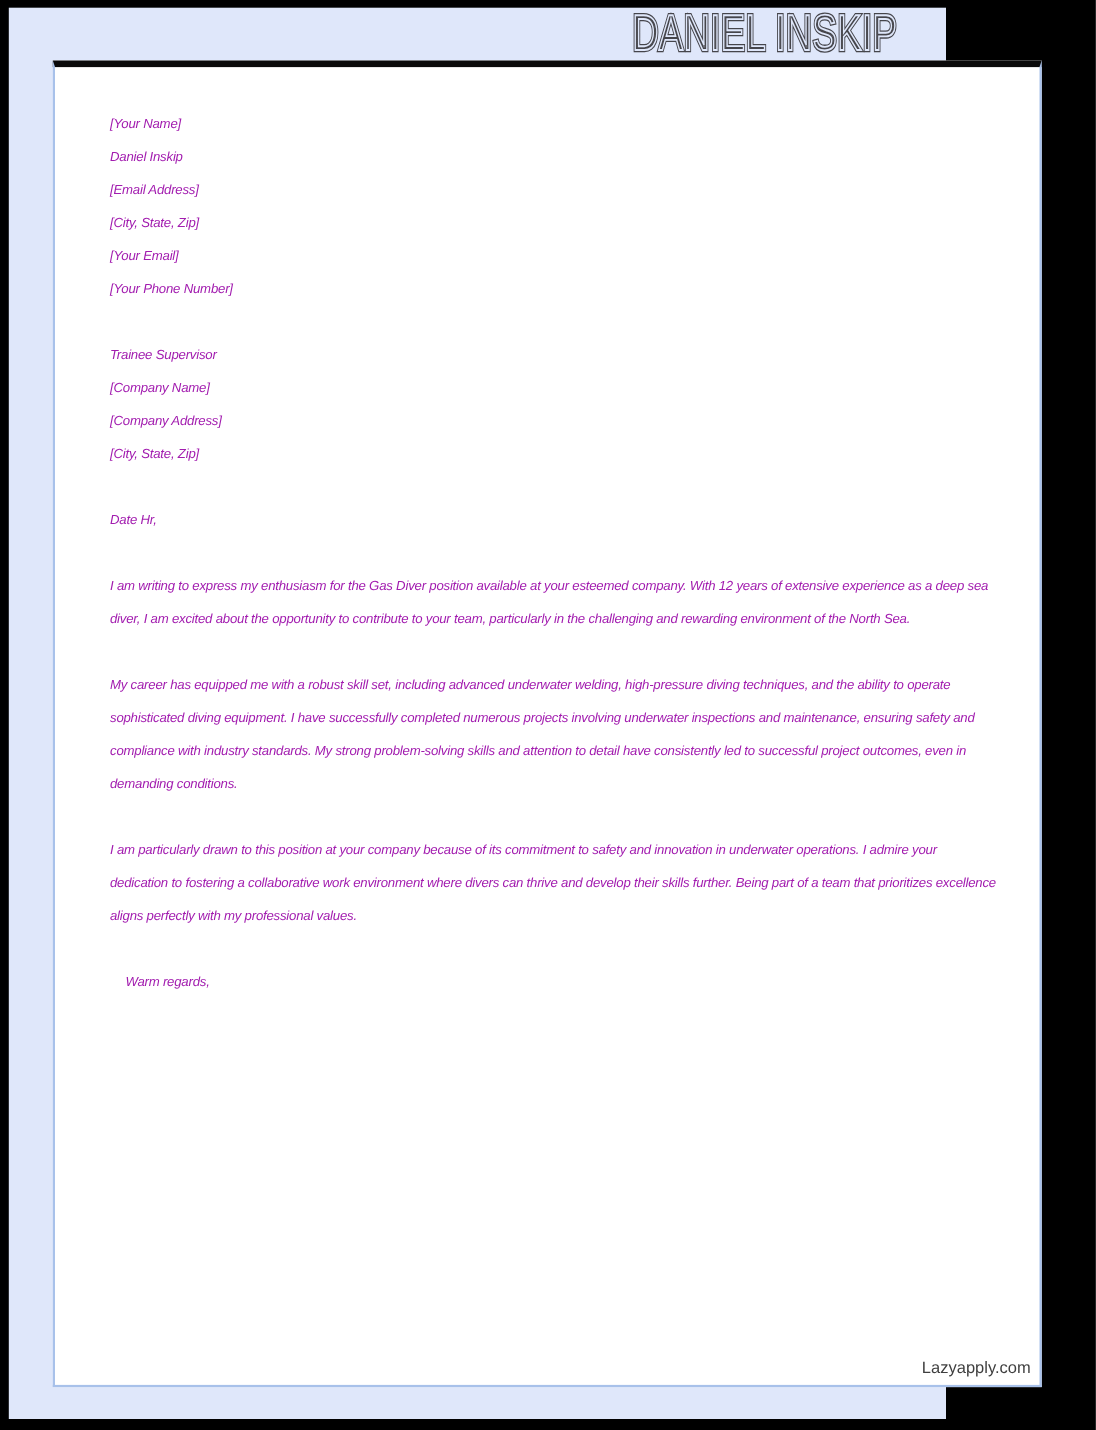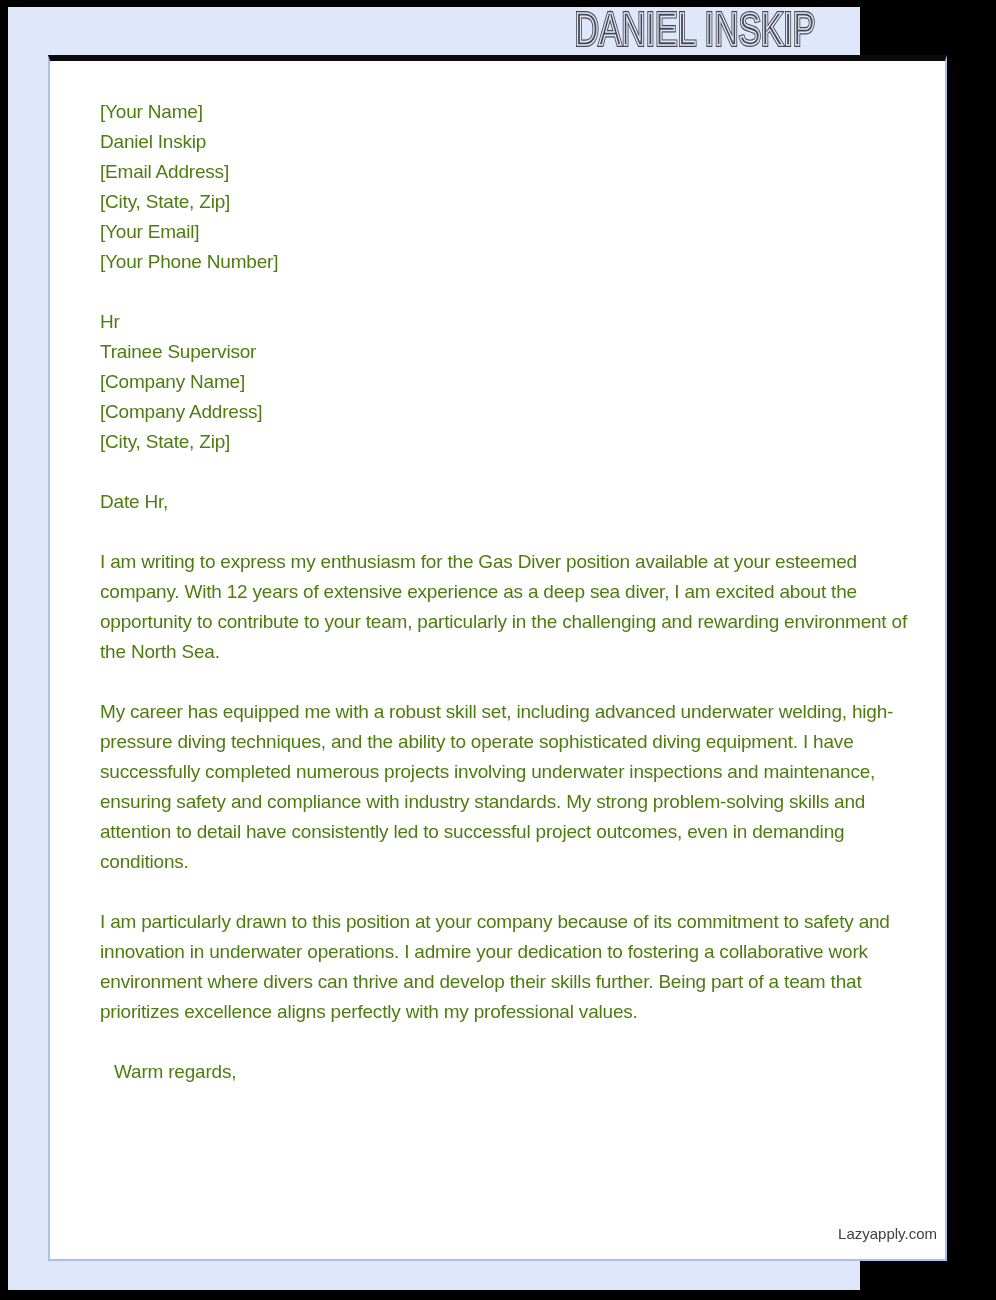--- a/index.html
+++ b/index.html
@@ -58,34 +58,35 @@
     height: 1206px;
     box-sizing: border-box;
     background: #ffffff;
     border: 2px solid #a8c1ea;
     border-top: 6px solid #0a0a0a;
     overflow: hidden;
   }
 
   .content {
     padding: 36px 38px 0 50px;
-    font-size: 19px;
+    font-size: 12px;
     line-height: 30px;
     letter-spacing: -0.2px;
-    color: #4d7c0f;
+    color: #a21caf;
+    font-style: italic;
   }
 
   .address-block { margin: 0 0 30px 0; }
   .content p { margin: 0 0 30px 0; max-width: 808px; }
   .content p.closing { margin: 14px; }
 
   .watermark {
     position: absolute;
     right: 8px;
-    bottom: 16px;
+    bottom: 6px;
     font-size: 15px;
     line-height: 18px;
     color: #3f3f3f;
     cursor: pointer;
   }
 </style>
 </head>
 <body>
 
 <div class="frame">
@@ -102,21 +103,20 @@
         <div class="address-block">
           <div>[Your Name]</div>
           <div>Daniel Inskip</div>
           <div>[Email Address]</div>
           <div>[City, State, Zip]</div>
           <div>[Your Email]</div>
           <div>[Your Phone Number]</div>
         </div>
 
         <div class="address-block">
-          <div>Hr</div>
           <div>Trainee Supervisor</div>
           <div>[Company Name]</div>
           <div>[Company Address]</div>
           <div>[City, State, Zip]</div>
         </div>
 
         <p class="salutation">Date Hr,</p>
 
         <p>I am writing to express my enthusiasm for the Gas Diver position available at your esteemed company. With 12 years of extensive experience as a deep sea diver, I am excited about the opportunity to contribute to your team, particularly in the challenging and rewarding environment of the North Sea.</p>
         <p>My career has equipped me with a robust skill set, including advanced underwater welding, high-pressure diving techniques, and the ability to operate sophisticated diving equipment. I have successfully completed numerous projects involving underwater inspections and maintenance, ensuring safety and compliance with industry standards. My strong problem-solving skills and attention to detail have consistently led to successful project outcomes, even in demanding conditions.</p>

